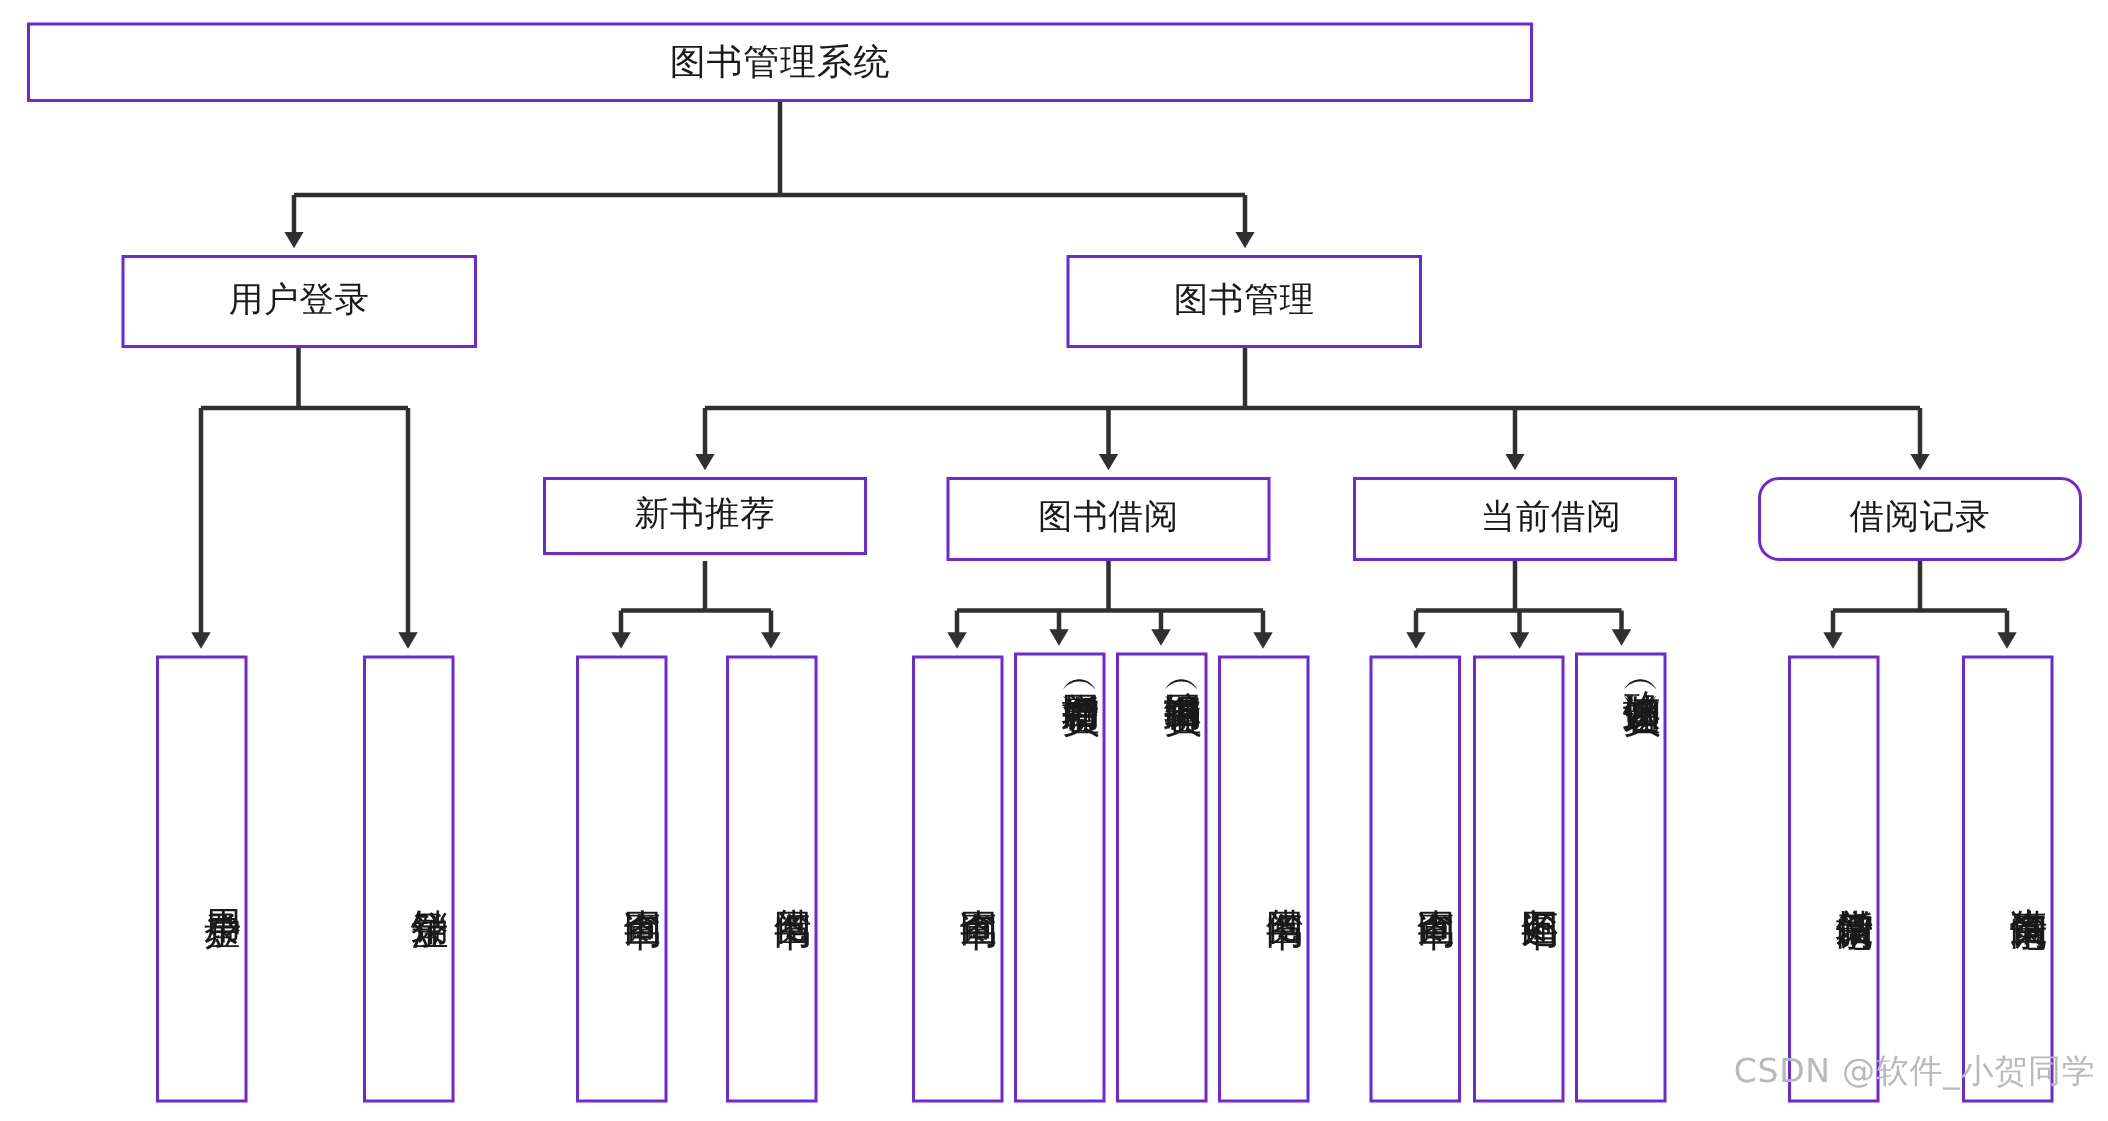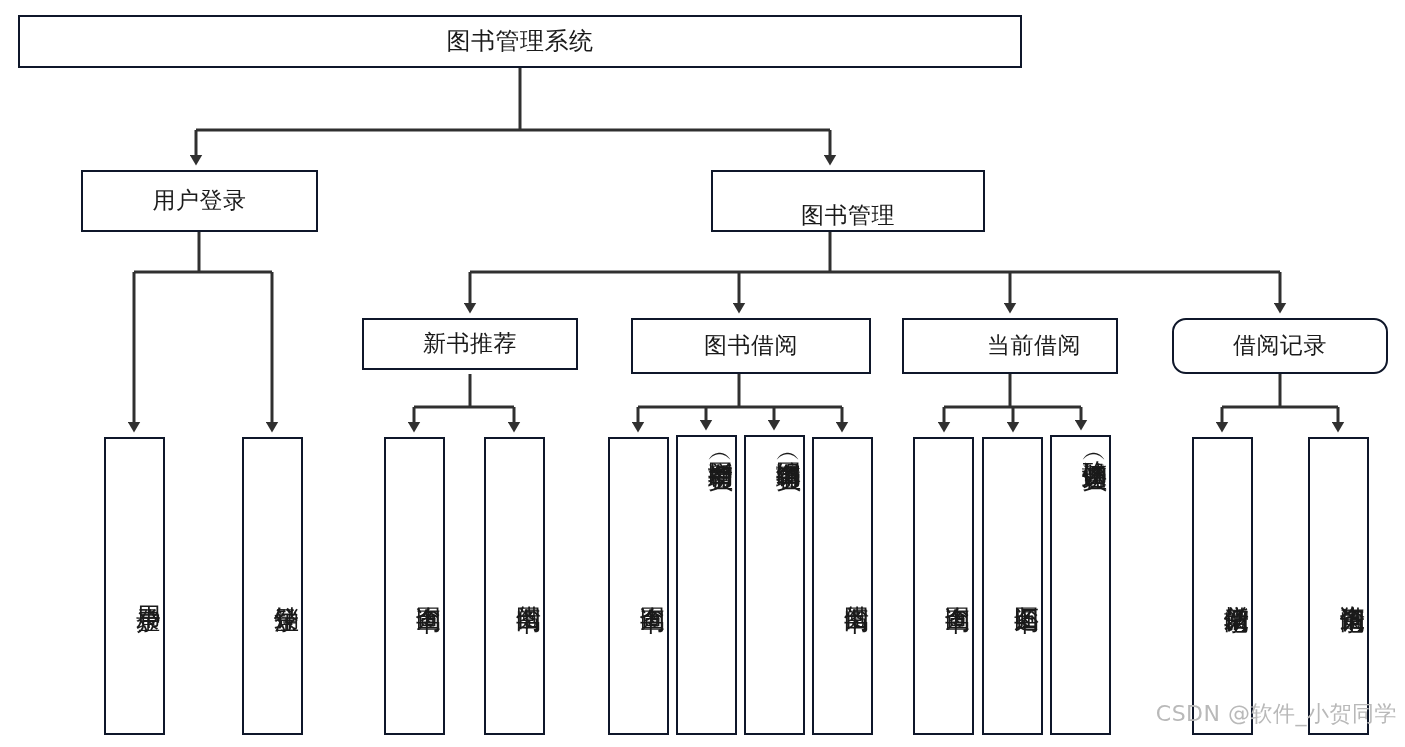--- a/index.html
+++ b/index.html
@@ -24,21 +24,21 @@
     left: 0;
     top: 0;
     width: 1405px;
     height: 747px;
     pointer-events: none;
   }
   .node {
     position: absolute;
     box-sizing: border-box;
     background: #ffffff;
-    border: 2px solid #0f172a;
+    border: 2px solid #6d28d9;
     display: flex;
     align-items: center;
     justify-content: center;
     color: #1a1a1a;
   }
   .node.horiz {
     font-size: 23px;
     letter-spacing: 0.5px;
     line-height: 1.2;
   }
@@ -128,28 +128,28 @@
     </g>
   </svg>
 
   <div class="node horiz root" style="left:18px; top:15px; width:1004px; height:53px;">
     <span class="node-label">图书管理系统</span>
   </div>
 
   <div class="node horiz" style="left:81px; top:170px; width:237px; height:62px;">
     <span class="node-label">用户登录</span>
   </div>
-  <div class="node horiz" style="left:711px; top:170px; width:274px; height:62px;align-items:flex-end;">
+  <div class="node horiz" style="left:711px; top:170px; width:237px; height:62px;">
     <span class="node-label">图书管理</span>
   </div>
 
   <div class="node horiz" style="left:362px; top:318px; width:216px; height:52px;">
     <span class="node-label">新书推荐</span>
   </div>
-  <div class="node horiz" style="left:631px; top:318px; width:240px; height:56px;">
+  <div class="node horiz" style="left:631px; top:318px; width:216px; height:56px;">
     <span class="node-label">图书借阅</span>
   </div>
   <div class="node horiz" style="left:902px; top:318px; width:216px; height:56px;padding-left:48px;">
     <span class="node-label">当前借阅</span>
   </div>
   <div class="node horiz" style="left:1172px; top:318px; width:216px; height:56px;border-radius:14px;">
     <span class="node-label">借阅记录</span>
   </div>
 
   <div class="node vert" style="left:104px; top:437px; width:61px; height:298px;">

